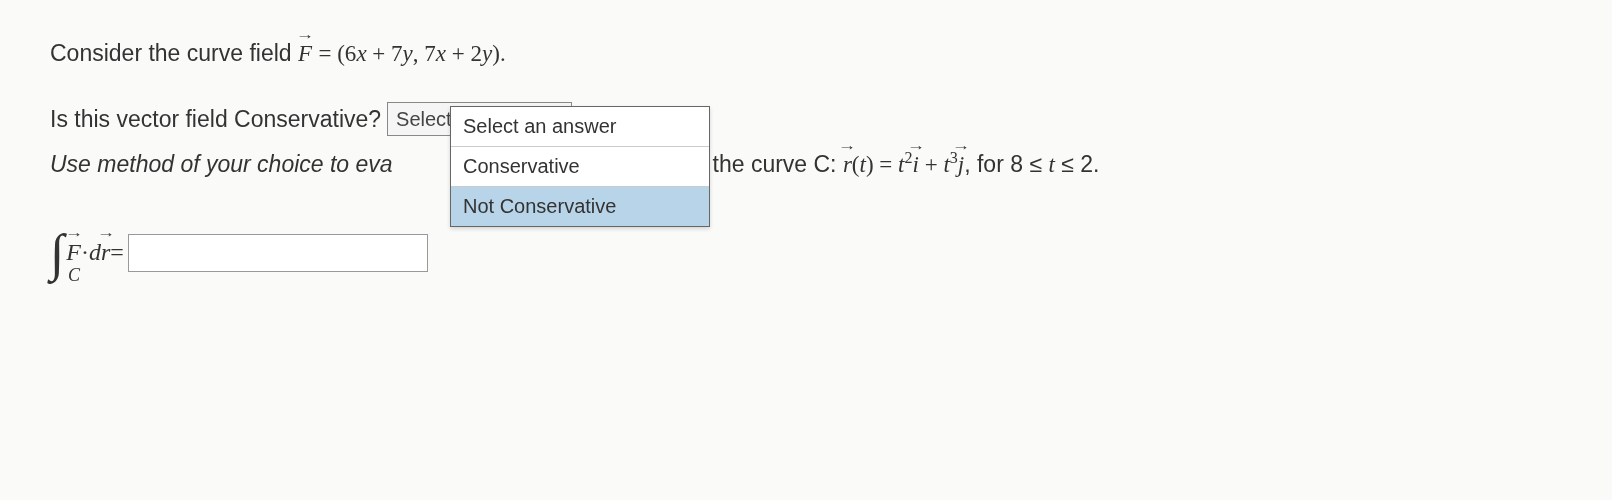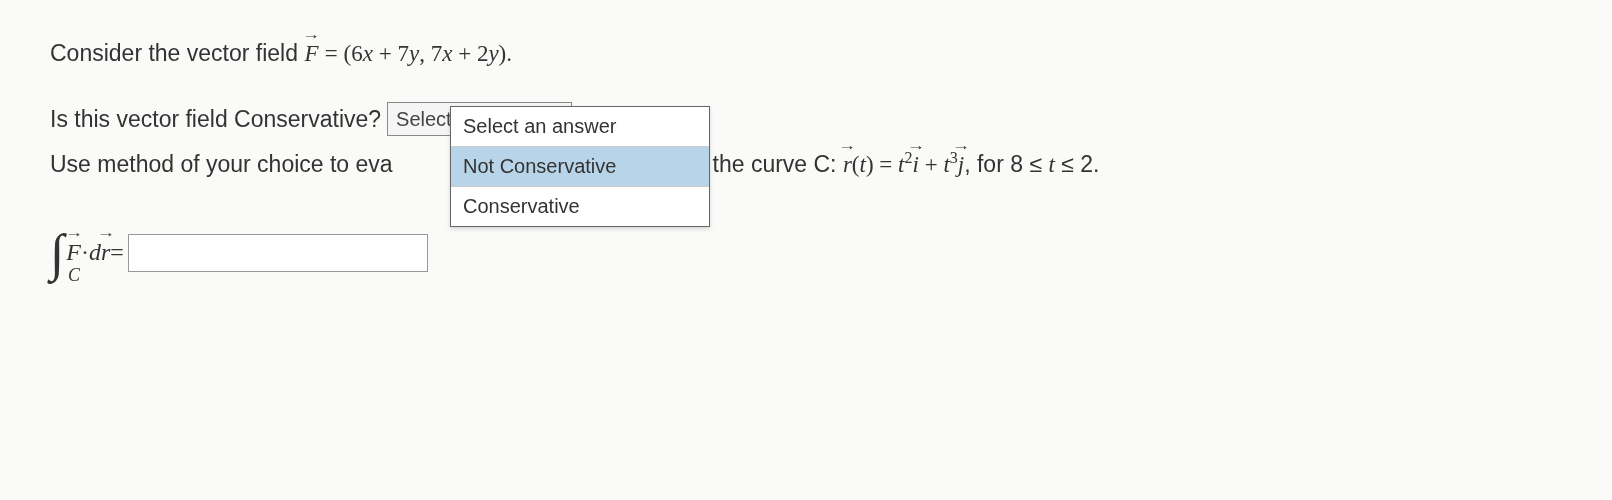--- a/index.html
+++ b/index.html
@@ -122,51 +122,52 @@
       bottom: -4px;
       left: 18px;
     }
     .sup {
       font-size: 0.7em;
       vertical-align: super;
       line-height: 0;
     }
     .line3-text-left {
       white-space: nowrap;
+      font-style: italic;
     }
     .line3-text-right {
       margin-left: 270px;
       white-space: nowrap;
     }
   </style>
 </head>
 <body>
 
 <div class="line1">
-  <span>Consider the vector field </span>
+  <span>Consider the curve field </span>
   <span class="math vec">F</span>
   <span class="mathrm"> = </span>
   <span class="mathrm">(6</span><span class="math">x</span><span class="mathrm"> + 7</span><span class="math">y</span><span class="mathrm">, 7</span><span class="math">x</span><span class="mathrm"> + 2</span><span class="math">y</span><span class="mathrm">).</span>
 </div>
 
 <div class="line2">
   <span>Is this vector field Conservative? </span>
   <div class="select-box">
     <span>Select an answer</span>
     <span class="chevron">▾</span>
   </div>
 </div>
 
 <div class="line3">
   <span class="line3-text-left">Use method of your choice to eva</span>
 
   <div class="dropdown-container">
     <div class="dropdown-option">Select an answer</div>
+    <div class="dropdown-option">Conservative</div>
     <div class="dropdown-option highlighted">Not Conservative</div>
-    <div class="dropdown-option">Conservative</div>
   </div>
 
   <span class="line3-text-right">
     <span>long the curve C: </span>
     <span class="math vec">r</span><span class="mathrm">(</span><span class="math">t</span><span class="mathrm">) = </span>
     <span class="math">t</span><span class="mathrm sup">2</span><span class="math vec">i</span><span class="mathrm"> + </span><span class="math">t</span><span class="mathrm sup">3</span><span class="math vec">j</span><span>, for 8 ≤ </span><span class="math">t</span><span> ≤ 2.</span>
   </span>
 </div>
 
 <div class="line4">

